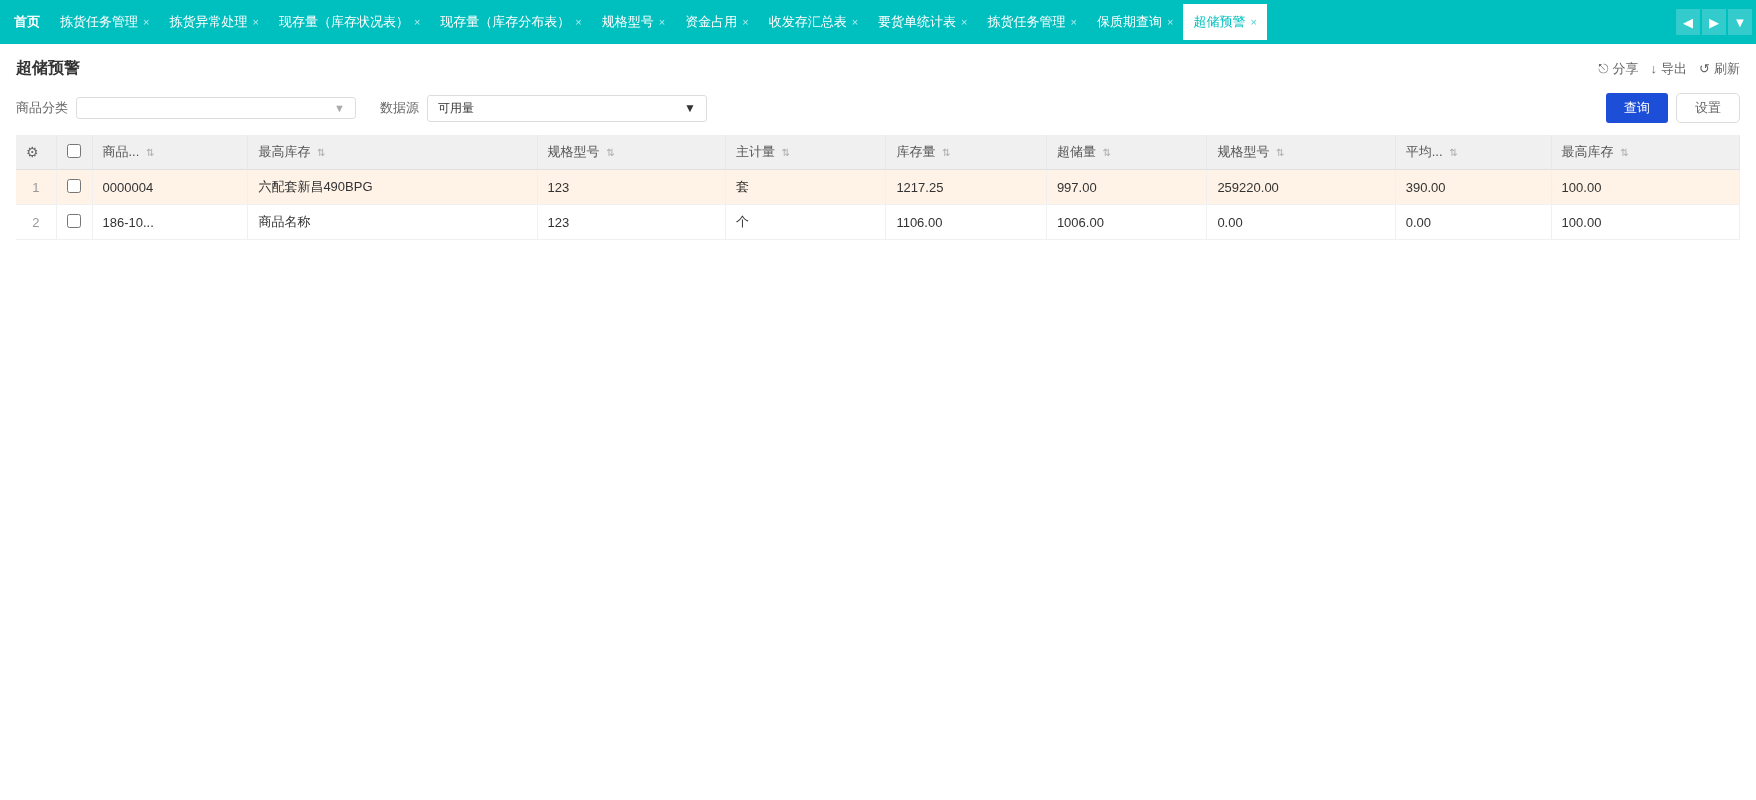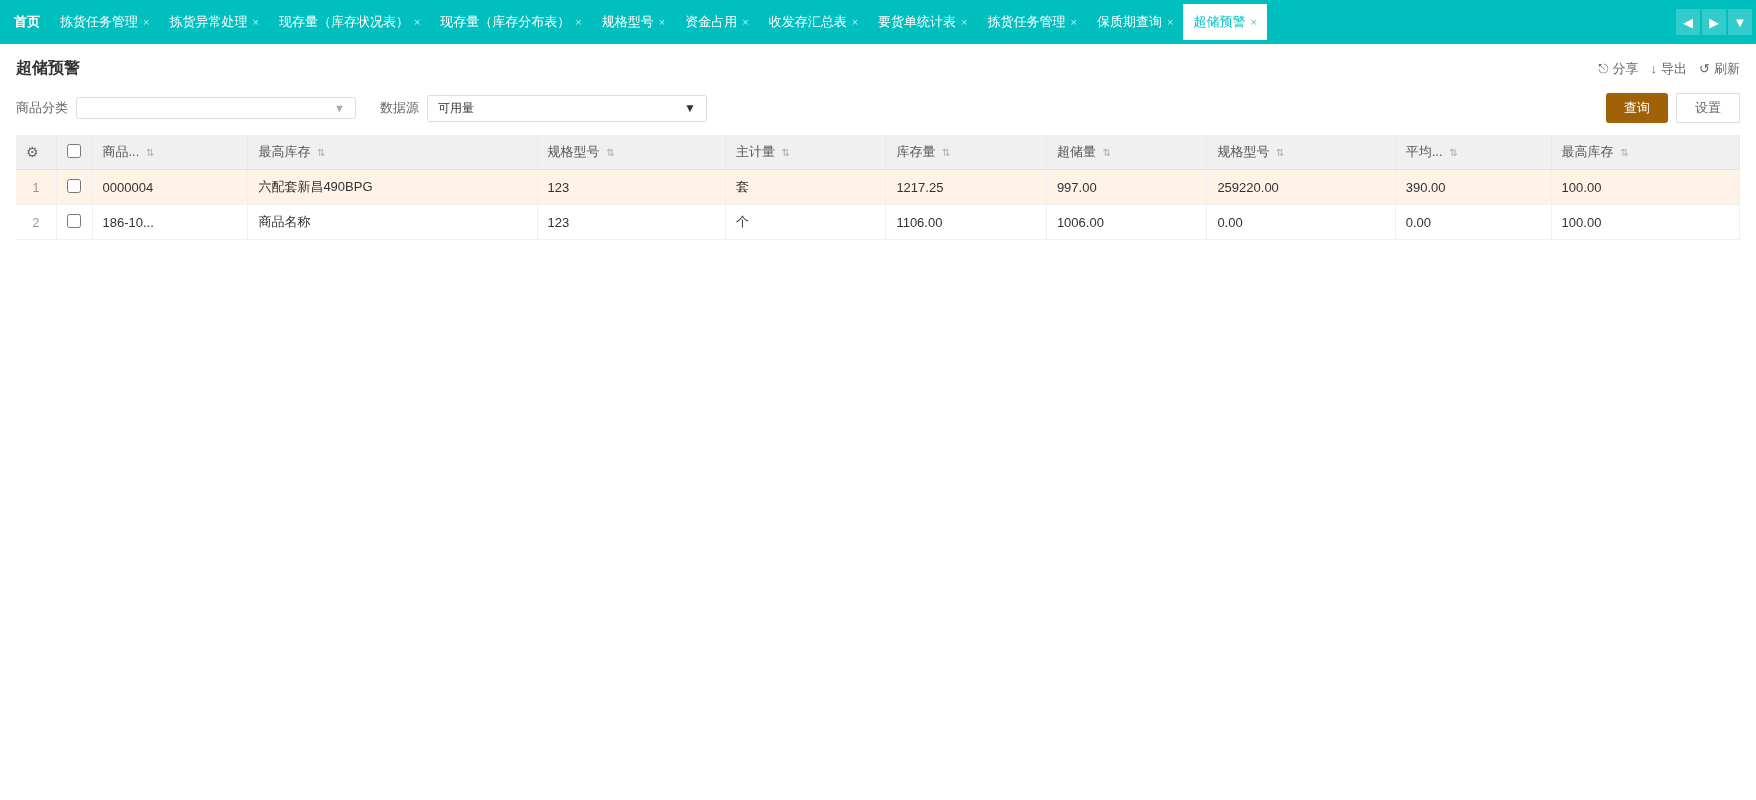--- a/index.html
+++ b/index.html
@@ -138,33 +138,33 @@
       font-size: 12px;
       color: #333;
     }
 
     .action-buttons {
       margin-left: auto;
       display: flex;
       gap: 8px;
     }
     .btn-query {
-      background: #a16207;
+      background: #1d4ed8;
       color: #fff;
       border: none;
       border-radius: 3px;
       padding: 6px 18px;
       cursor: pointer;
       font-size: 13px;
     }
     .btn-settings {
       background: #fff;
       color: #666;
       border: 1px solid #ddd;
-      border-radius: 0;
+      border-radius: 5px;
       padding: 5px 18px;
       cursor: pointer;
       font-size: 13px;
     }
 
     
     .data-table {
       width: 100%;
       border-collapse: collapse;
       font-size: 13px;

